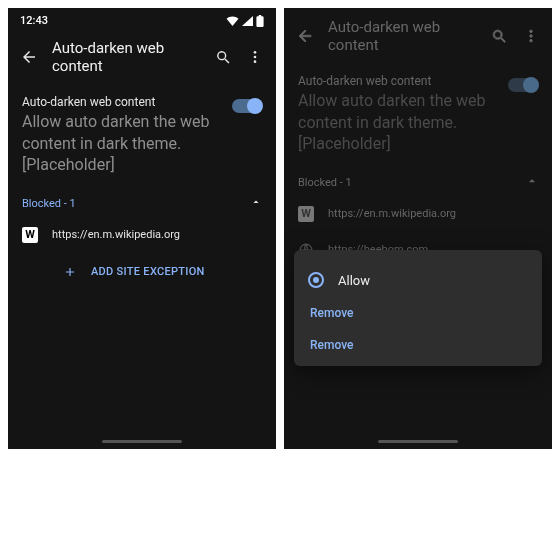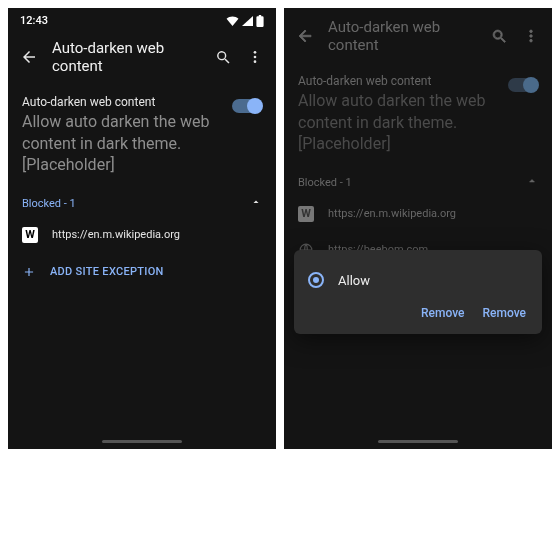--- a/index.html
+++ b/index.html
@@ -84,20 +84,21 @@
   .favicon.dim { background: #777; color: #333; }
   .globe {
     width: 16px; height: 16px; display: flex; align-items: center; justify-content: center;
     flex-shrink: 0;
   }
   .add-row {
     display: flex; align-items: center; gap: 14px;
     padding: 12px 14px;
     font-size: 11px; font-weight: 500; color: #8ab4f8;
     letter-spacing: 0.3px;
+    margin-left: 41px;
   }
   .dim-layer .appbar-title,
   .dim-layer .setting-title,
   .dim-layer .section-header,
   .dim-layer .list-row,
   .dim-layer .icon-btn svg { color: #666 !important; stroke: #666; fill: #666; }
   .dim-layer .setting-sub { color: #4a4a4a; }
   .dim-layer .switch { background: #2e3a48; }
   .dim-layer .switch::after { background: #4a6a8a; }
   .dialog {
@@ -112,21 +113,21 @@
     display: flex; align-items: center; gap: 14px;
     padding: 8px 12px;
     font-size: 13px; color: #eee;
   }
   .radio { width: 16px; height: 16px; border-radius: 50%; border: 2px solid #aaa; position: relative; flex-shrink: 0; }
   .radio.checked { border-color: #8ab4f8; }
   .radio.checked::after { content: ""; position: absolute; inset: 3px; background: #8ab4f8; border-radius: 50%; }
   .dialog-actions {
     display: flex; justify-content: flex-end; gap: 18px;
     padding: 10px 14px 8px;
-    font-size: 12px; color: #8ab4f8; font-weight: 500;
+    font-size: 12px; color: #8ab4f8; font-weight: 500; flex-direction: column;
   }
   .navbar {
     position: absolute; bottom: 6px; left: 50%; transform: translateX(-50%);
     width: 80px; height: 3px; background: #555; border-radius: 2px;
   }
   .chevron { flex-shrink: 0; }
 </style>
 </head>
 <body>
 

